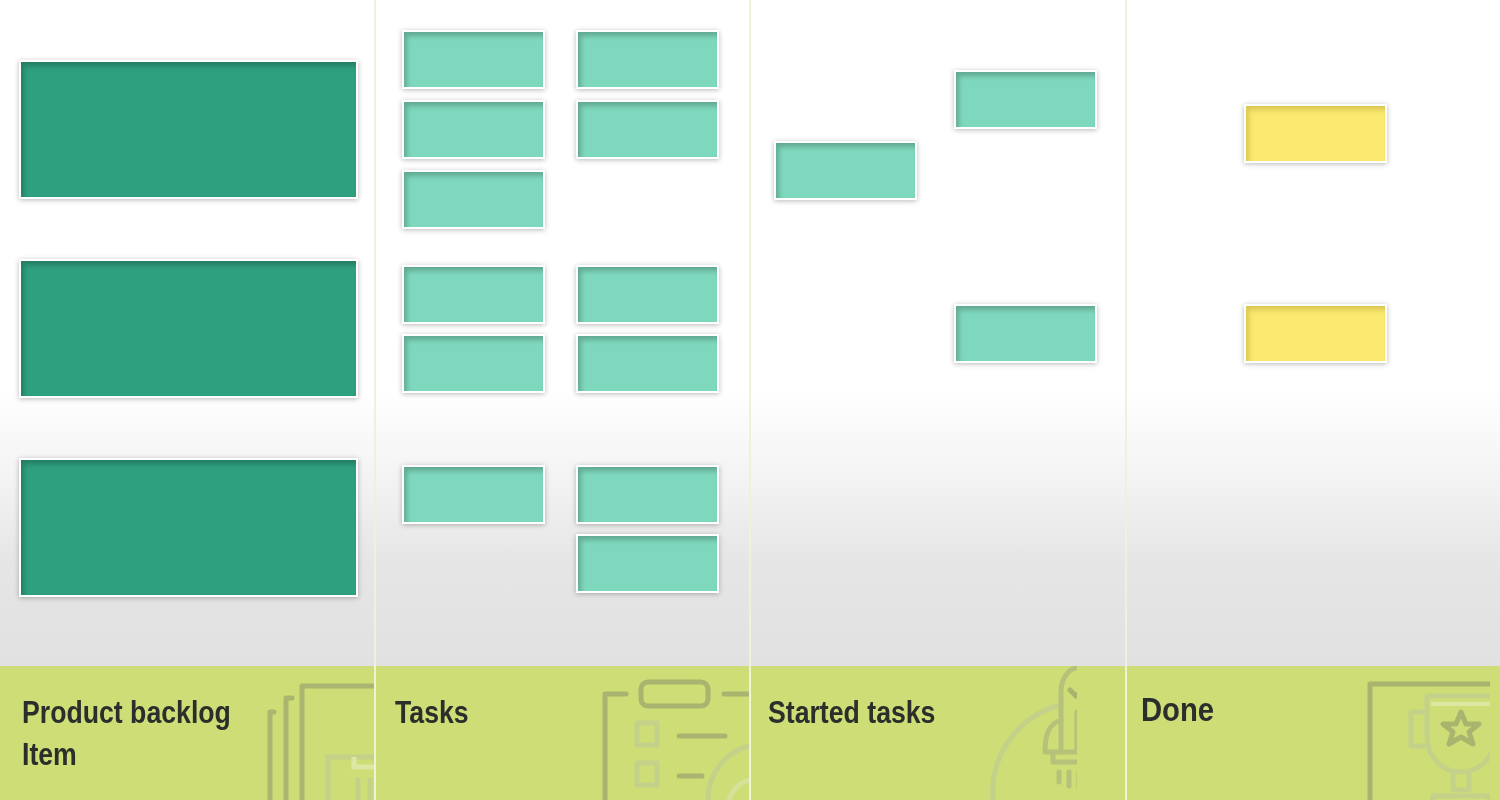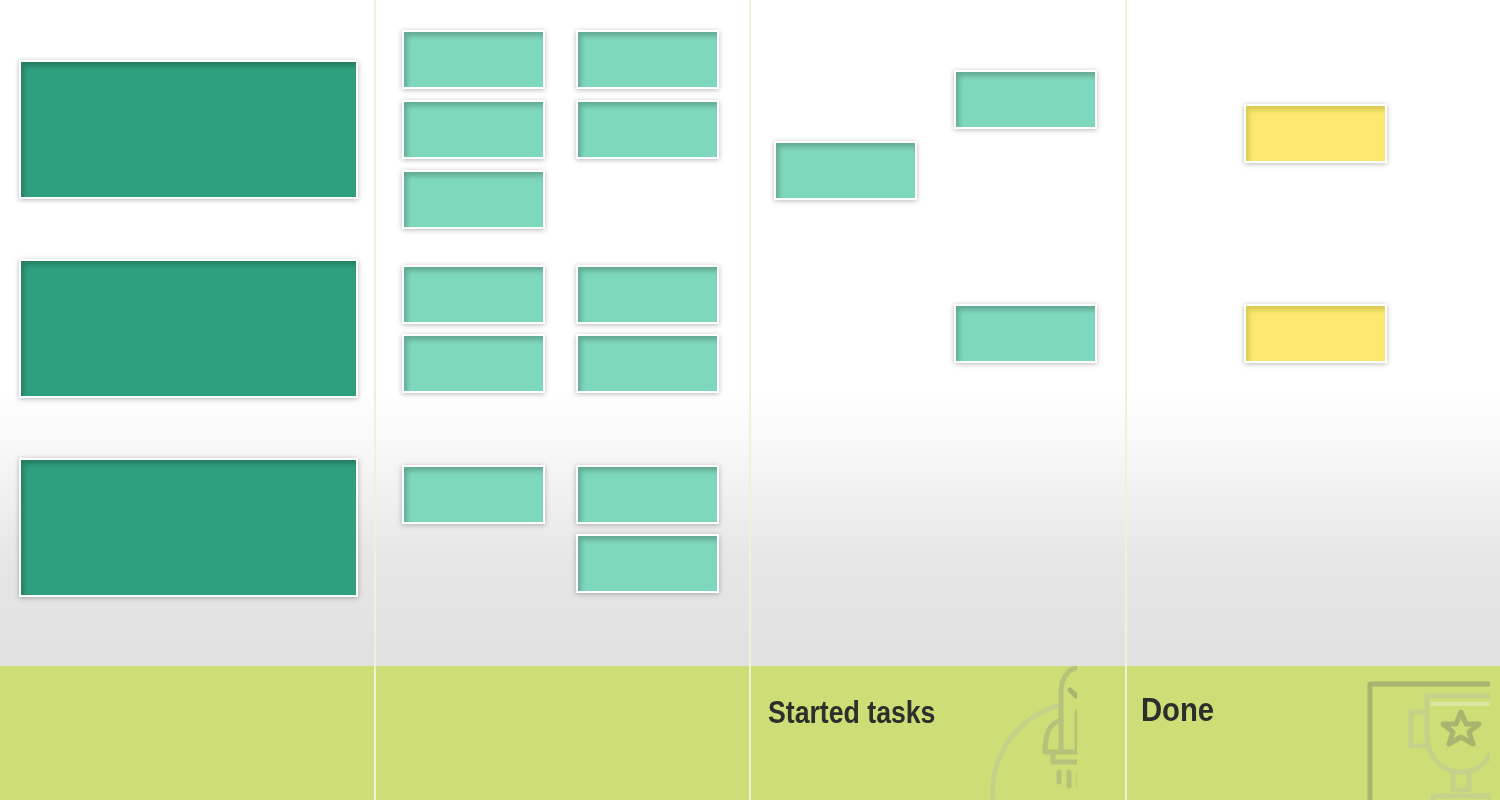--- a/index.html
+++ b/index.html
@@ -75,21 +75,58 @@
     <div class="card task" style="left:954px;top:304px;width:143px;height:59px"></div>
   </div>
 
   <div>
     <div class="card done" style="left:1244px;top:104px;width:143px;height:59px"></div>
     <div class="card done" style="left:1244px;top:304px;width:143px;height:59px"></div>
   </div>
 
   <div class="footer">
 
+    <div class="col-footer" style="left:0;width:374px">
+      <h2 class="col-label" style="left:22px">
+        <span>Product backlog</span><br>
+        <span>Item</span>
+      </h2>
+      <svg class="col-icon" style="left:262px" width="112" height="134" viewBox="0 0 112 134">
+        <g fill="none" stroke="#a9b46f" stroke-width="5" stroke-linecap="round" stroke-linejoin="round" opacity="0.95">
+          <path d="M8 134 V46 H12"></path>
+          <path d="M24 134 V32 H30"></path>
+          <path d="M40 134 V20 H112"></path>
+        </g>
+        <g fill="none" stroke="#c4d189" stroke-width="5">
+          <path d="M66 134 V91 H112"></path>
+          <path d="M92 91 V101 H112" stroke="#dde7a4"></path>
+          <path d="M96 112 V134"></path>
+          <path d="M108 112 V134"></path>
+        </g>
+      </svg>
+    </div>
 
+    <div class="col-footer" style="left:376px;width:373px">
+      <h2 class="col-label" style="left:19px">Tasks</h2>
+      <svg class="col-icon" style="left:220px" width="153" height="134" viewBox="0 0 153 134">
+        <g fill="none" stroke="#a9b46f" stroke-width="5" stroke-linecap="round" stroke-linejoin="round">
+          <path d="M9 134 V28 H30"></path>
+          <rect x="45" y="16" width="67" height="24" rx="7"></rect>
+          <path d="M128 28 H153"></path>
+          <path d="M83 70 H129"></path>
+          <path d="M83 110 H106"></path>
+        </g>
+        <g fill="none" stroke="#c4d189" stroke-width="5" stroke-linejoin="round">
+          <rect x="41" y="57" width="20" height="22"></rect>
+          <rect x="41" y="97" width="20" height="22"></rect>
+          <path d="M112 134 A55 55 0 0 1 153 80"></path>
+          <path d="M133 134 A30 30 0 0 1 153 114" stroke="#d6e29a"></path>
+        </g>
+      </svg>
+    </div>
 
     <div class="col-footer" style="left:751px;width:326px">
       <h2 class="col-label" style="left:17px">Started tasks</h2>
       <svg class="col-icon" style="left:230px" width="144" height="134" viewBox="0 0 144 134">
         <g fill="none" stroke="#c4d189" stroke-width="5" stroke-linecap="round" stroke-linejoin="round">
           <path d="M12 134 A90 90 0 0 1 76 40"></path>
           <path d="M130 40 A90 90 0 0 1 144 46"></path>
         </g>
         <g fill="none" stroke="#b6c27a" stroke-width="5" stroke-linecap="round" stroke-linejoin="round">
           <path d="M80 86 V26 C80 10 90 2 96 2 C102 2 112 10 112 26 V86 Z"></path>

